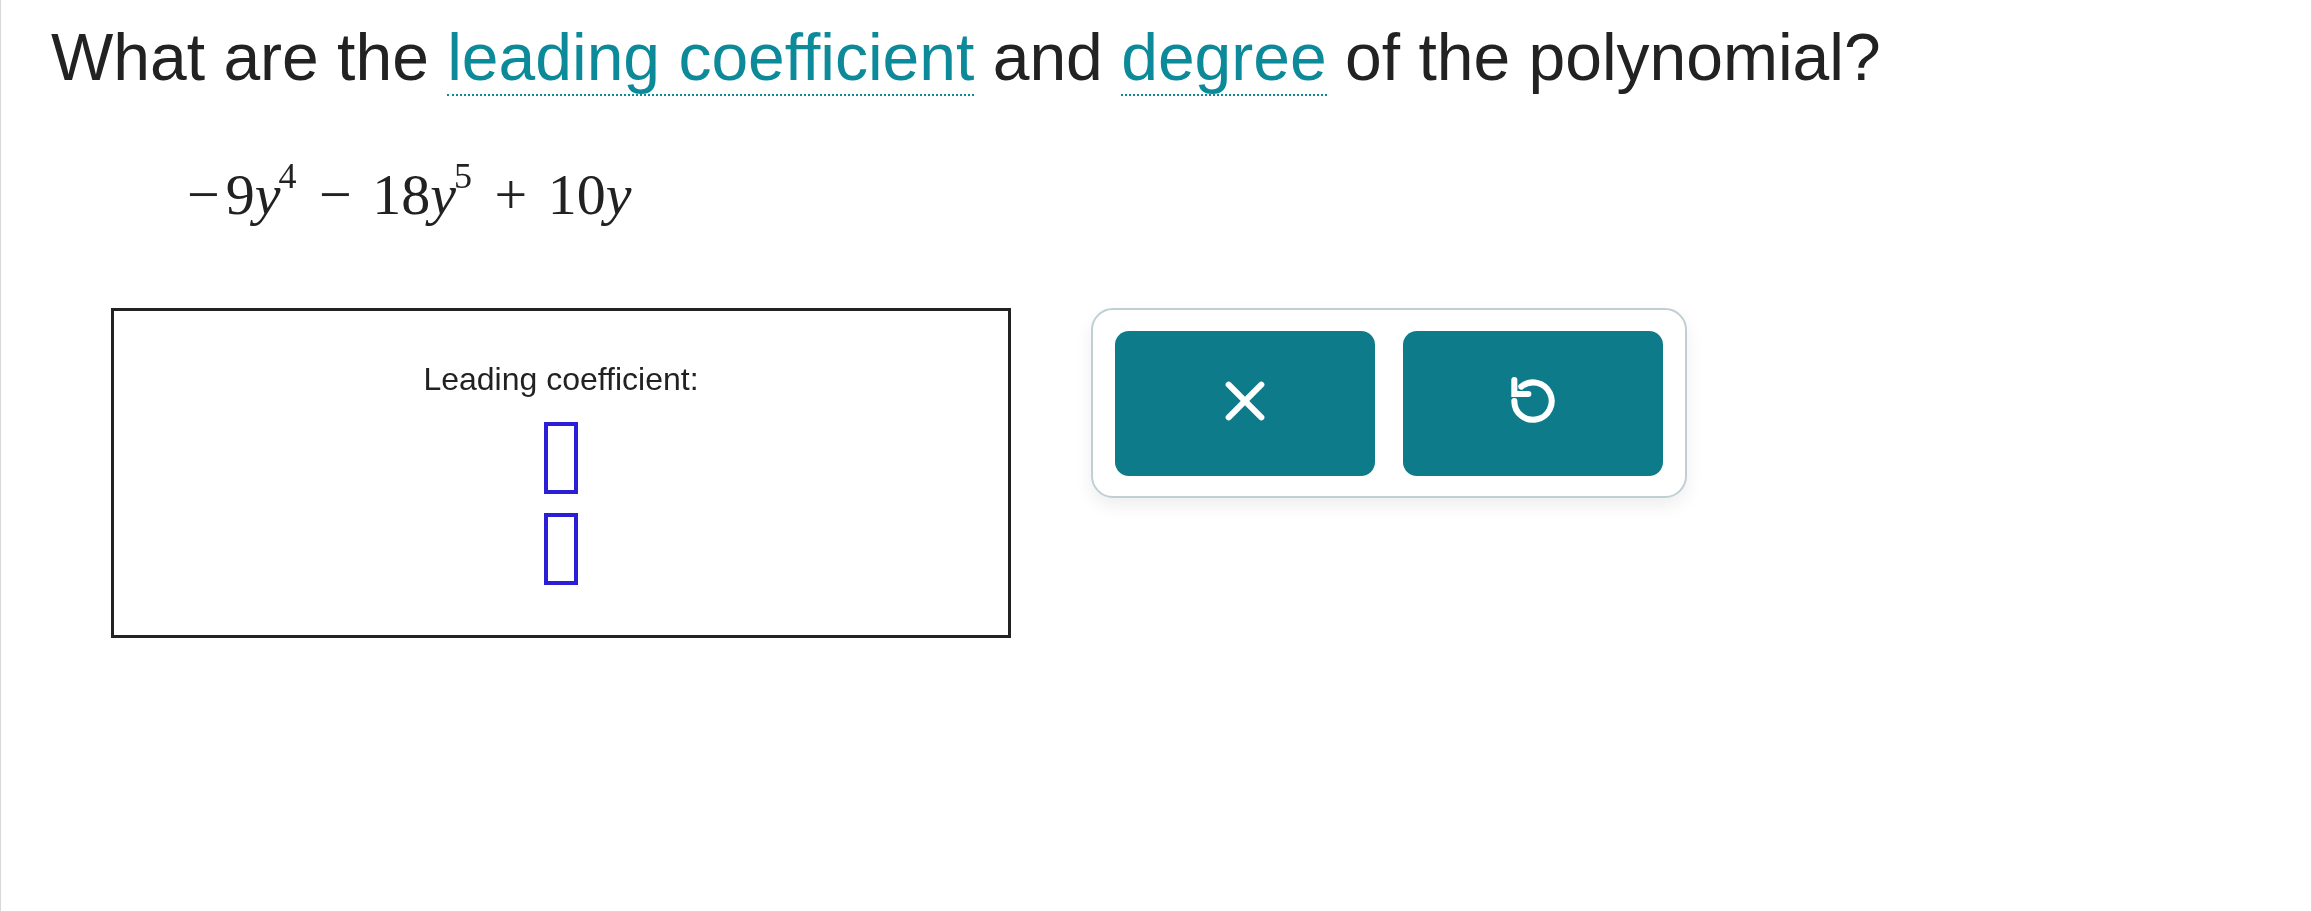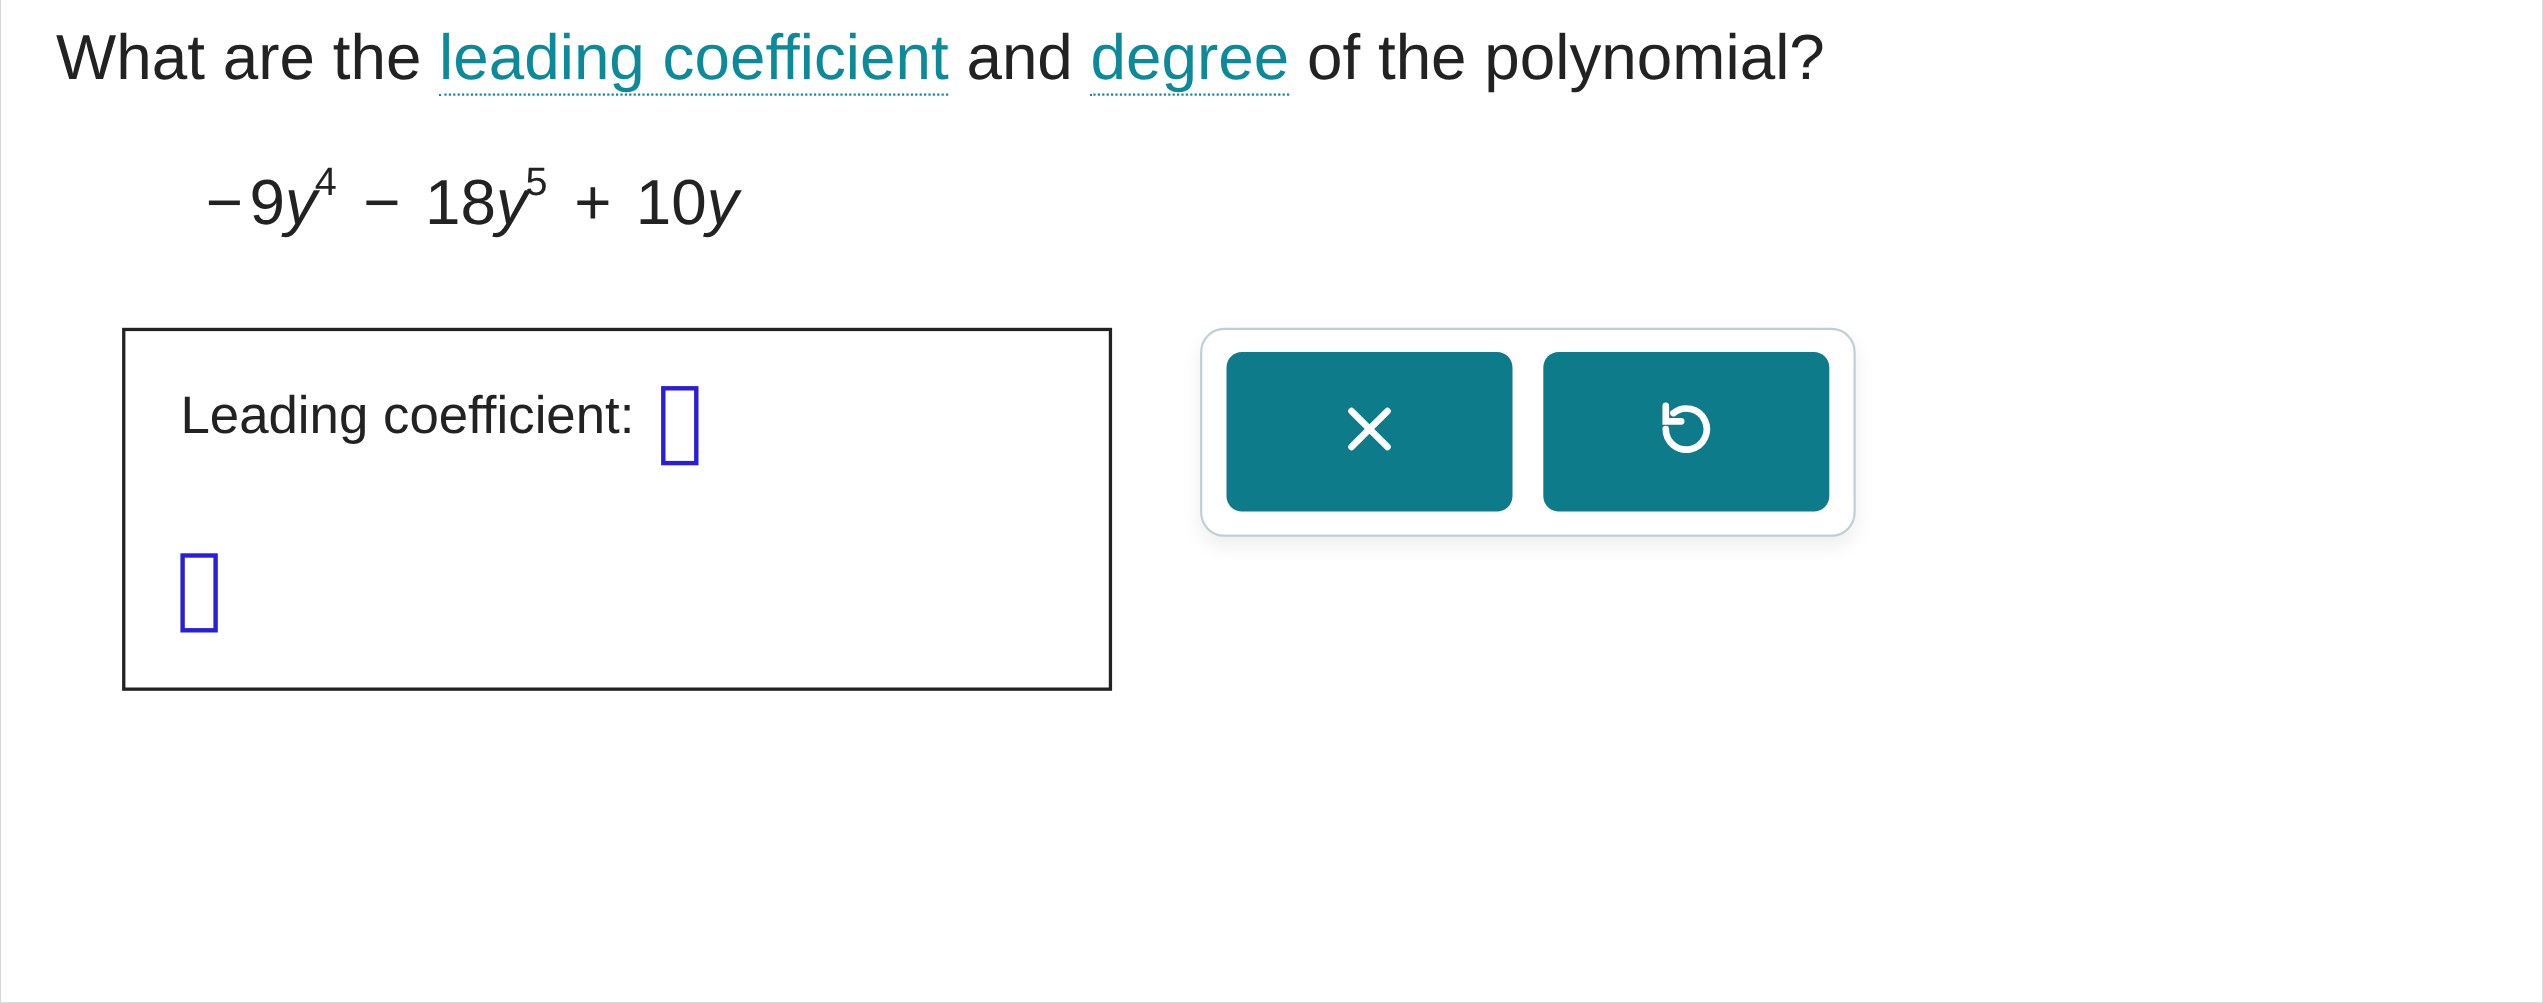--- a/index.html
+++ b/index.html
@@ -11,32 +11,32 @@
       font-family: Verdana, Geneva, sans-serif;
       background: #ffffff;
       width: 2312px;
       height: 912px;
       padding: 0;
       position: relative;
       border: 1px solid #d8d8d8;
       border-top: none;
     }
     .question-text {
-      font-size: 58px;
+      font-size: 66px;
       color: #222;
       padding: 15px 52px 0 50px;
       line-height: 1.3;
     }
     .link-term {
       color: #0d8a9a;
       border-bottom: 2px dotted #0d8a9a;
       cursor: pointer;
     }
     .polynomial {
-      font-family: Liberation Sans, sans-serif;
+      font-family: Liberation Serif, serif;
       font-size: 58px;
       color: #222;
       padding: 60px 0 0 180px;
       font-style: italic;
     }
     .polynomial .num {
       font-style: normal;
     }
     .polynomial sup {
       font-size: 36px;
@@ -64,23 +64,25 @@
       border: 3px solid #222;
       padding: 50px 50px 50px 50px;
       width: 900px;
       height: 330px;
       display: flex;
       flex-direction: column;
       justify-content: space-between;
     }
     .answer-row {
       display: flex;
-      font-size: 48px;
+      align-items: center;
+      font-size: 32px;
       color: #222;
       gap: 24px;
+      flex-direction: column;
     }
     .input-slot {
       display: inline-block;
       width: 34px;
       height: 72px;
       border: 4px solid #2a1ed6;
       background: #fff;
       cursor: text;
     }
     .controls-panel {

